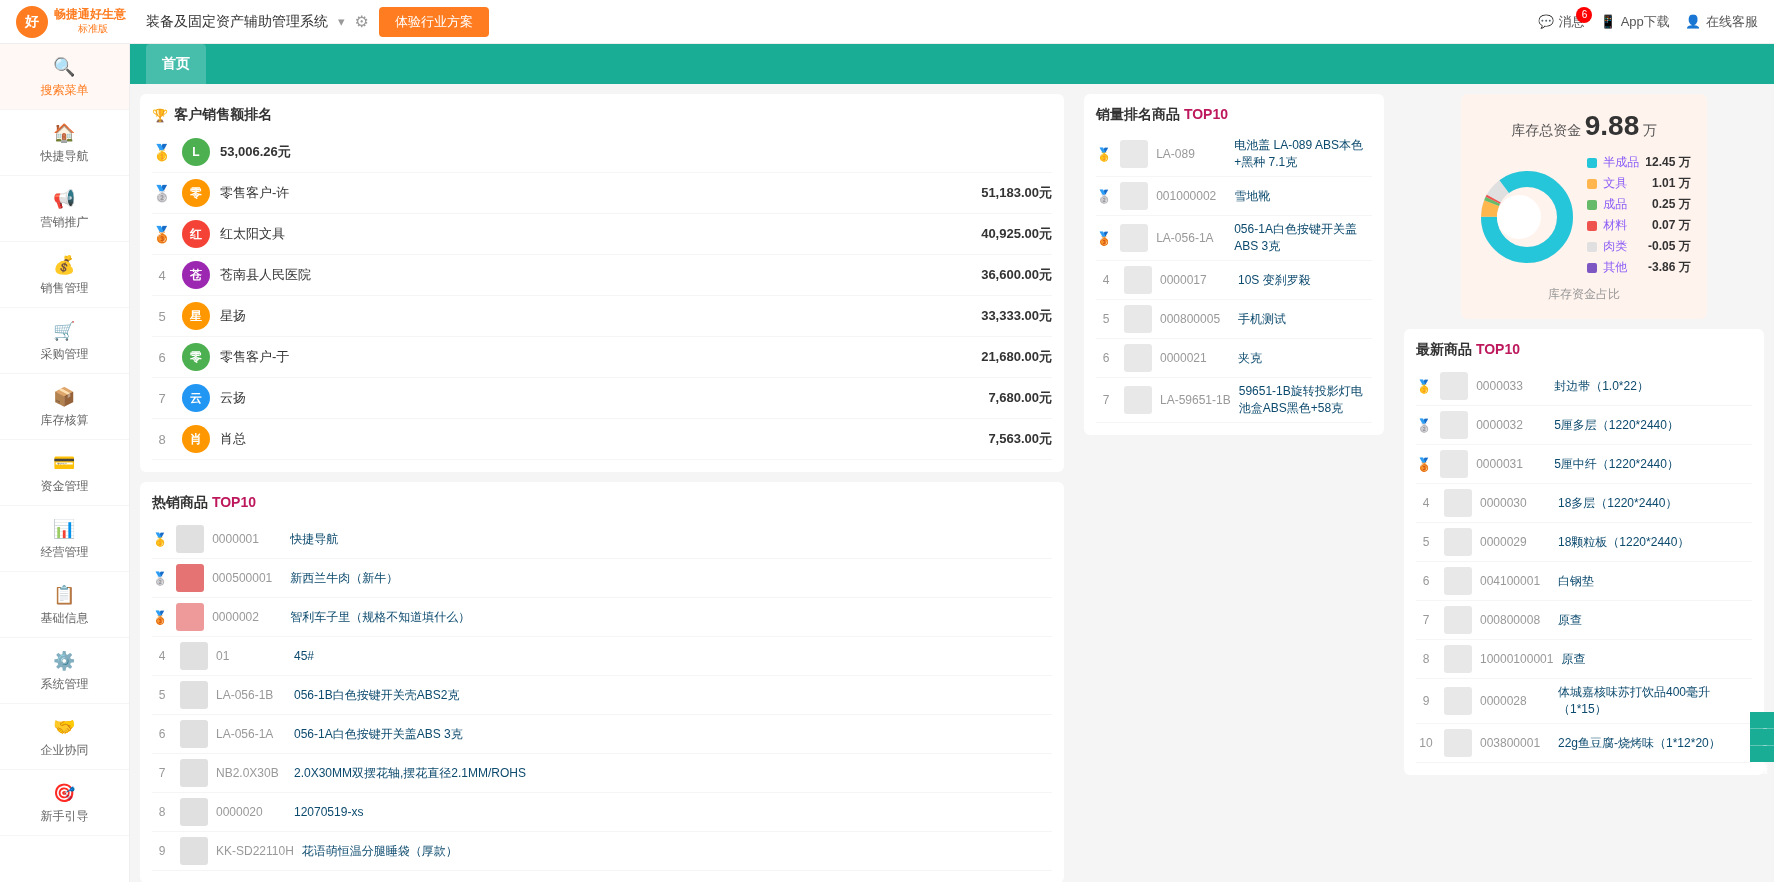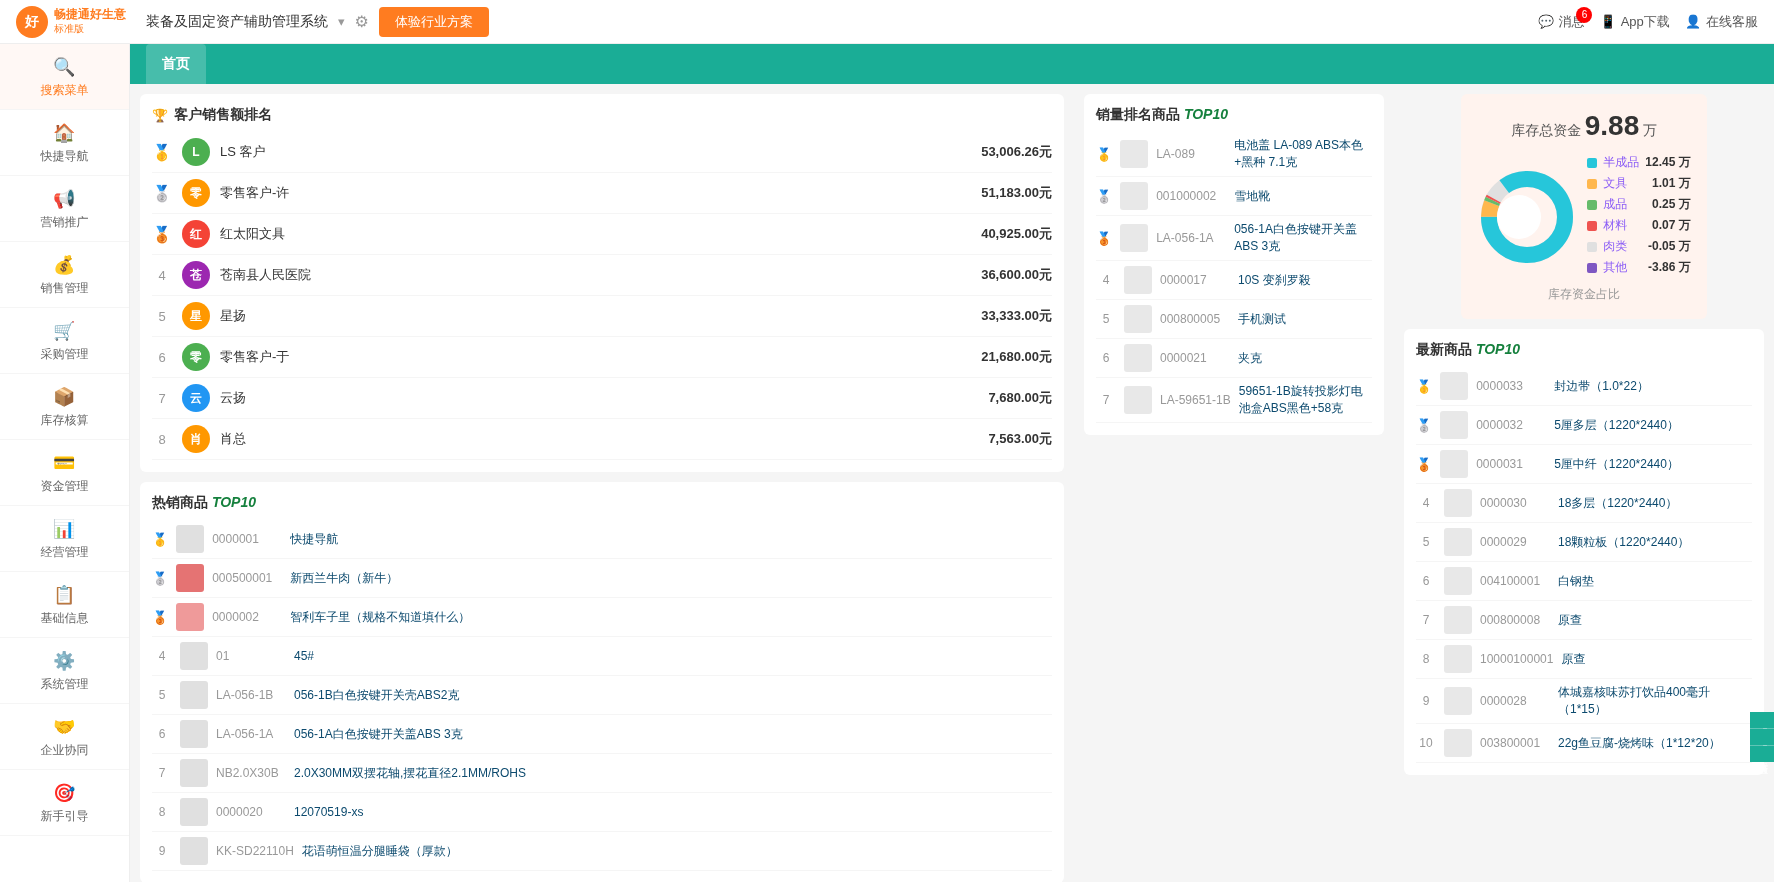--- a/index.html
+++ b/index.html
@@ -3,21 +3,21 @@
   <meta charset="utf-8">
   <style>
     * { margin: 0; padding: 0; box-sizing: border-box; }
     body { font-family: 'Microsoft YaHei', Arial, sans-serif; font-size: 13px; background: #f5f5f5; display: flex; flex-direction: column; height: 882px; overflow: hidden; }
 
     
     .topbar { height: 44px; background: #fff; display: flex; align-items: center; padding: 0 16px; border-bottom: 1px solid #eee; flex-shrink: 0; }
     .topbar-logo { display: flex; align-items: center; gap: 6px; width: 130px; }
     .logo-icon { width: 32px; height: 32px; background: #ff7c20; border-radius: 50%; display: flex; align-items: center; justify-content: center; color: #fff; font-size: 14px; font-weight: bold; }
     .logo-text { font-size: 12px; color: #ff7c20; font-weight: bold; line-height: 1.2; }
-    .logo-sub { font-size: 10px; color: #ff7c20; }
+    .logo-sub { font-size: 10px; color: #ff7c20; margin-left: 24px; }
     .topbar-center { display: flex; align-items: center; gap: 10px; flex: 1; }
     .system-name { font-size: 14px; color: #333; }
     .dropdown-icon { color: #999; cursor: pointer; }
     .gear-icon { color: #999; cursor: pointer; font-size: 16px; }
     .trial-btn { background: #ff7c20; color: #fff; border: none; padding: 6px 16px; border-radius: 4px; cursor: pointer; font-size: 13px; }
     .topbar-right { display: flex; align-items: center; gap: 16px; margin-left: auto; }
     .topbar-right-item { display: flex; align-items: center; gap: 4px; color: #555; cursor: pointer; font-size: 13px; position: relative; }
     .badge { background: #f00; color: #fff; border-radius: 50%; width: 16px; height: 16px; font-size: 10px; display: flex; align-items: center; justify-content: center; position: absolute; top: -6px; right: -8px; }
 
     
@@ -65,21 +65,21 @@
     .legend-list { flex: 1; }
     .legend-item { display: flex; align-items: center; gap: 6px; margin-bottom: 4px; font-size: 12px; }
     .legend-dot { width: 10px; height: 10px; border-radius: 2px; flex-shrink: 0; }
     .legend-label { flex: 1; color: #8b5cf6; }
     .legend-value { color: #333; font-weight: bold; }
     .inventory-label { text-align: center; font-size: 12px; color: #999; margin-top: 6px; }
 
     
     .section-header { display: flex; align-items: center; gap: 6px; margin-bottom: 8px; }
     .section-title { font-size: 14px; font-weight: bold; color: #333; }
-    .section-title-orange { color: #15803d; font-style: italic; }
+    .section-title-orange { color: #be185d; }
 
     .product-row { display: flex; align-items: center; gap: 8px; padding: 5px 0; border-bottom: 1px solid #f5f5f5; }
     .product-rank-num { width: 20px; text-align: center; font-size: 12px; color: #999; }
     .product-img { width: 28px; height: 28px; background: #e8e8e8; border-radius: 3px; display: flex; align-items: center; justify-content: center; font-size: 10px; color: #aaa; flex-shrink: 0; overflow: hidden; }
     .product-code { font-size: 12px; color: #999; min-width: 70px; }
     .product-name { font-size: 12px; color: #0c4a6e; flex: 1; }
 
     
     .hot-section { background: #fff; border-radius: 6px; padding: 12px; }
 
@@ -194,21 +194,20 @@
       <div class="left-section">
         <div class="customer-section">
           <div class="section-header">
             <span style="color:#f5a623;">🏆</span>
             <span class="section-title">客户销售额排名</span>
           </div>
           <div class="rank-table" id="customer-rank-table">
           <div class="rank-row">
     <span style="font-size:16px;">🥇</span>
     <div class="rank-badge" style="background:#4caf50;">L</div>
-    <span class="rank-name">LS 客户</span>
     <span class="rank-amount">53,006.26元</span>
   </div>
               <div class="rank-row">
     <span style="font-size:16px;">🥈</span>
     <div class="rank-badge" style="background:#ff9800;">零</div>
     <span class="rank-name">零售客户-许</span>
     <span class="rank-amount">51,183.00元</span>
   </div>
               <div class="rank-row">
     <span style="font-size:16px;">🥉</span>

